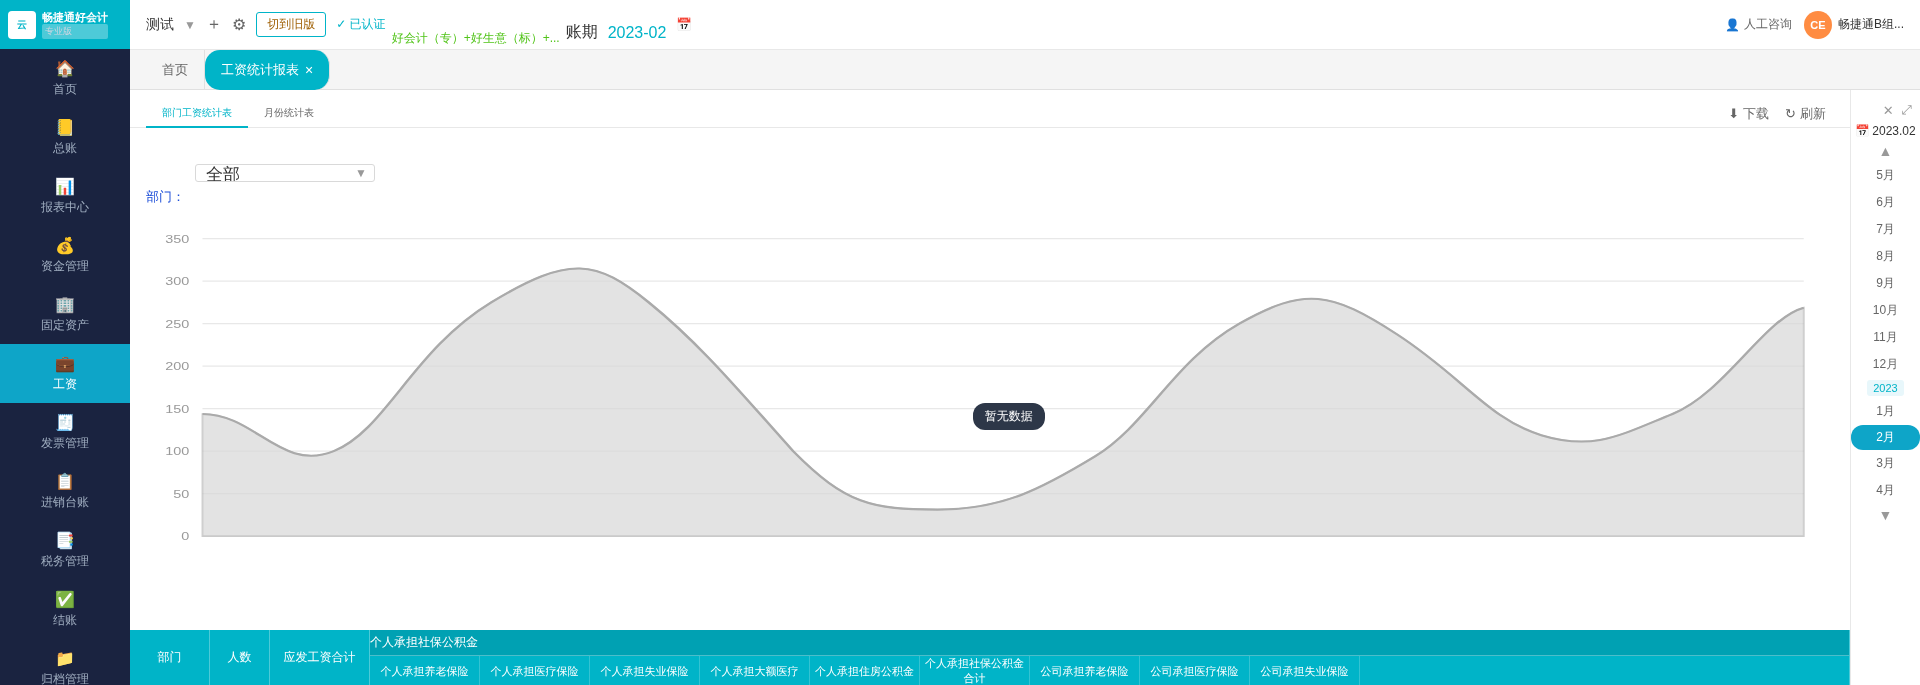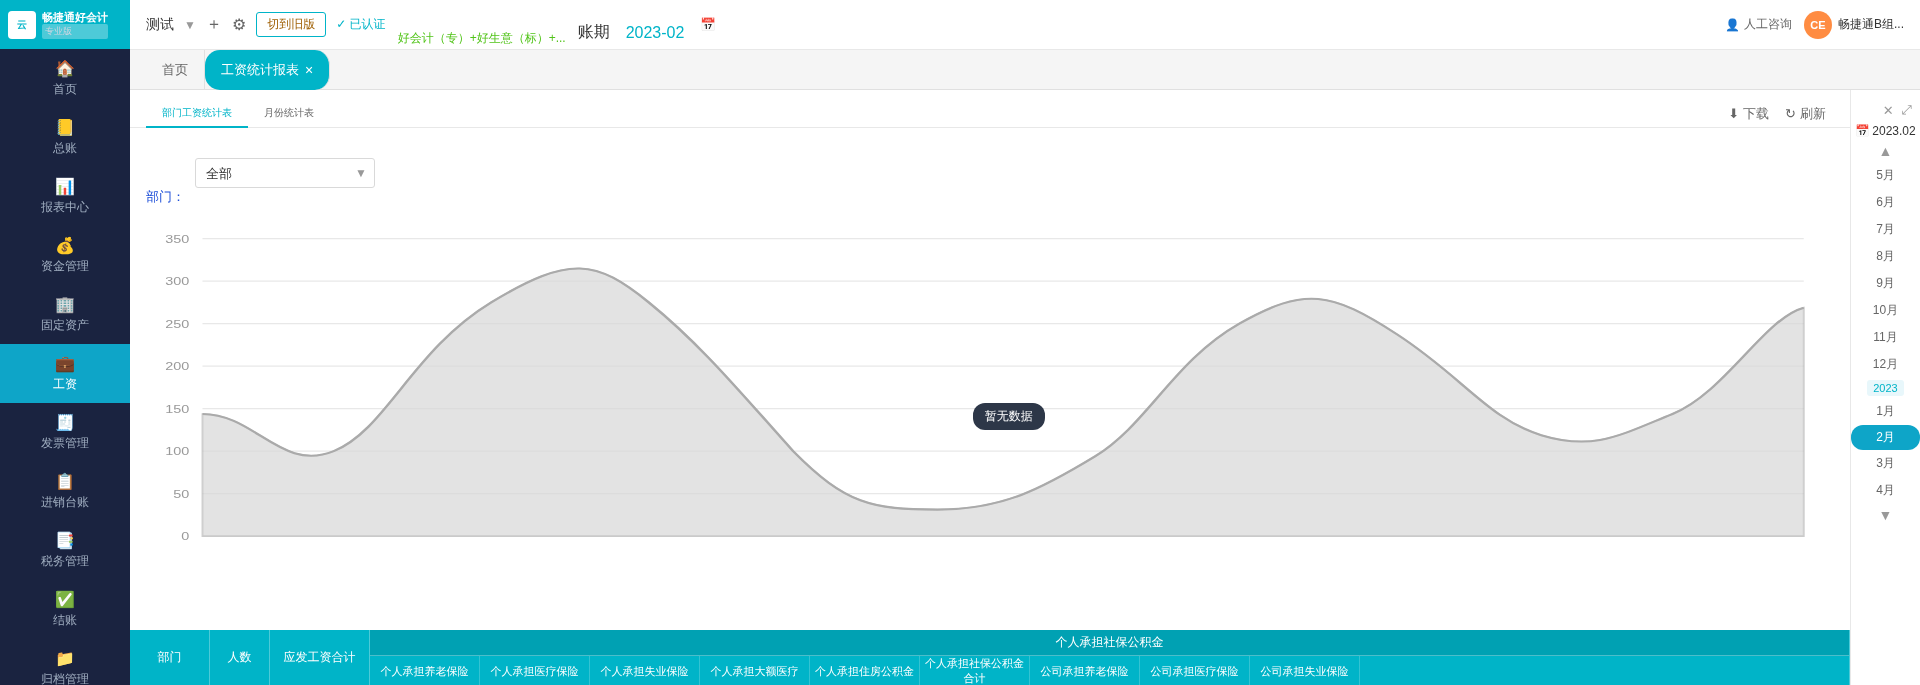--- a/index.html
+++ b/index.html
@@ -60,21 +60,21 @@
       flex-shrink: 0;
     }
     .header-company { font-size: 14px; color: #333; font-weight: 500; }
     .header-dropdown-icon { color: #999; font-size: 12px; }
     .header-add-icon { color: #666; font-size: 16px; cursor: pointer; }
     .header-settings-icon { color: #666; font-size: 16px; cursor: pointer; }
     .header-switch-btn {
       border: 1px solid #00b4c8; color: #a16207; background: white;
       padding: 3px 10px; border-radius: 3px; cursor: pointer; font-size: 12px;
     }
-    .header-tags { display: flex; align-items: center; gap: 12px; flex: 1; }
+    .header-tags { display: flex; align-items: center; gap: 6px; flex: 1; }
     .header-tag { font-size: 12px; color: #666; }
     .header-tag.certified { color: #00b4c8; }
     .header-tag.good { color: #52c41a; margin-top: 28px; }
     .header-period { font-size: 16px; color: #333; margin-top: 16px; }
     .header-right { display: flex; align-items: center; gap: 12px; margin-left: auto; }
     .header-support { display: flex; align-items: center; gap: 4px; color: #666; font-size: 12px; cursor: pointer; }
     .header-user { display: flex; align-items: center; gap: 6px; }
     .header-avatar { width: 28px; height: 28px; border-radius: 50%; background: #ff8c42; display: flex; align-items: center; justify-content: center; color: white; font-size: 11px; font-weight: bold; }
     .header-username { font-size: 12px; color: #333; }
 
@@ -156,25 +156,25 @@
     }
     .toolbar-left { display: flex; align-items: center; gap: 10px; }
     .label { font-size: 13px; color: #1d4ed8; margin-top: 48px; }
     .select-wrapper {
       position: relative;
       display: inline-flex;
       align-items: center;
     }
     .dept-select {
       width: 180px;
-      height: 30px;
+      height: 18px;
       border: 1px solid #d9d9d9;
       border-radius: 3px;
       padding: 0 28px 0 10px;
-      font-size: 13px;
+      font-size: 17px;
       background: white;
       appearance: none;
       cursor: pointer;
       color: #333;
     }
     .select-arrow { position: absolute; right: 8px; color: #999; font-size: 12px; pointer-events: none; }
     .toolbar-btn {
       display: flex; align-items: center; gap: 4px;
       color: #666; font-size: 13px; cursor: pointer;
     }
@@ -229,21 +229,20 @@
     .table-header-cell.count { width: 60px; }
     .table-header-cell.salary { width: 100px; }
     .table-header-group {
       display: flex;
       flex-direction: column;
       height: 100%;
       border-right: 1px solid rgba(255,255,255,0.3);
     }
     .table-group-title {
       background: rgba(0,0,0,0.1);
-      text-align: center;
       color: white;
       font-size: 12px;
       padding: 4px 0;
       border-bottom: 1px solid rgba(255,255,255,0.3);
       flex-shrink: 0;
     }
     .table-group-cols {
       display: flex;
       flex: 1;
     }

